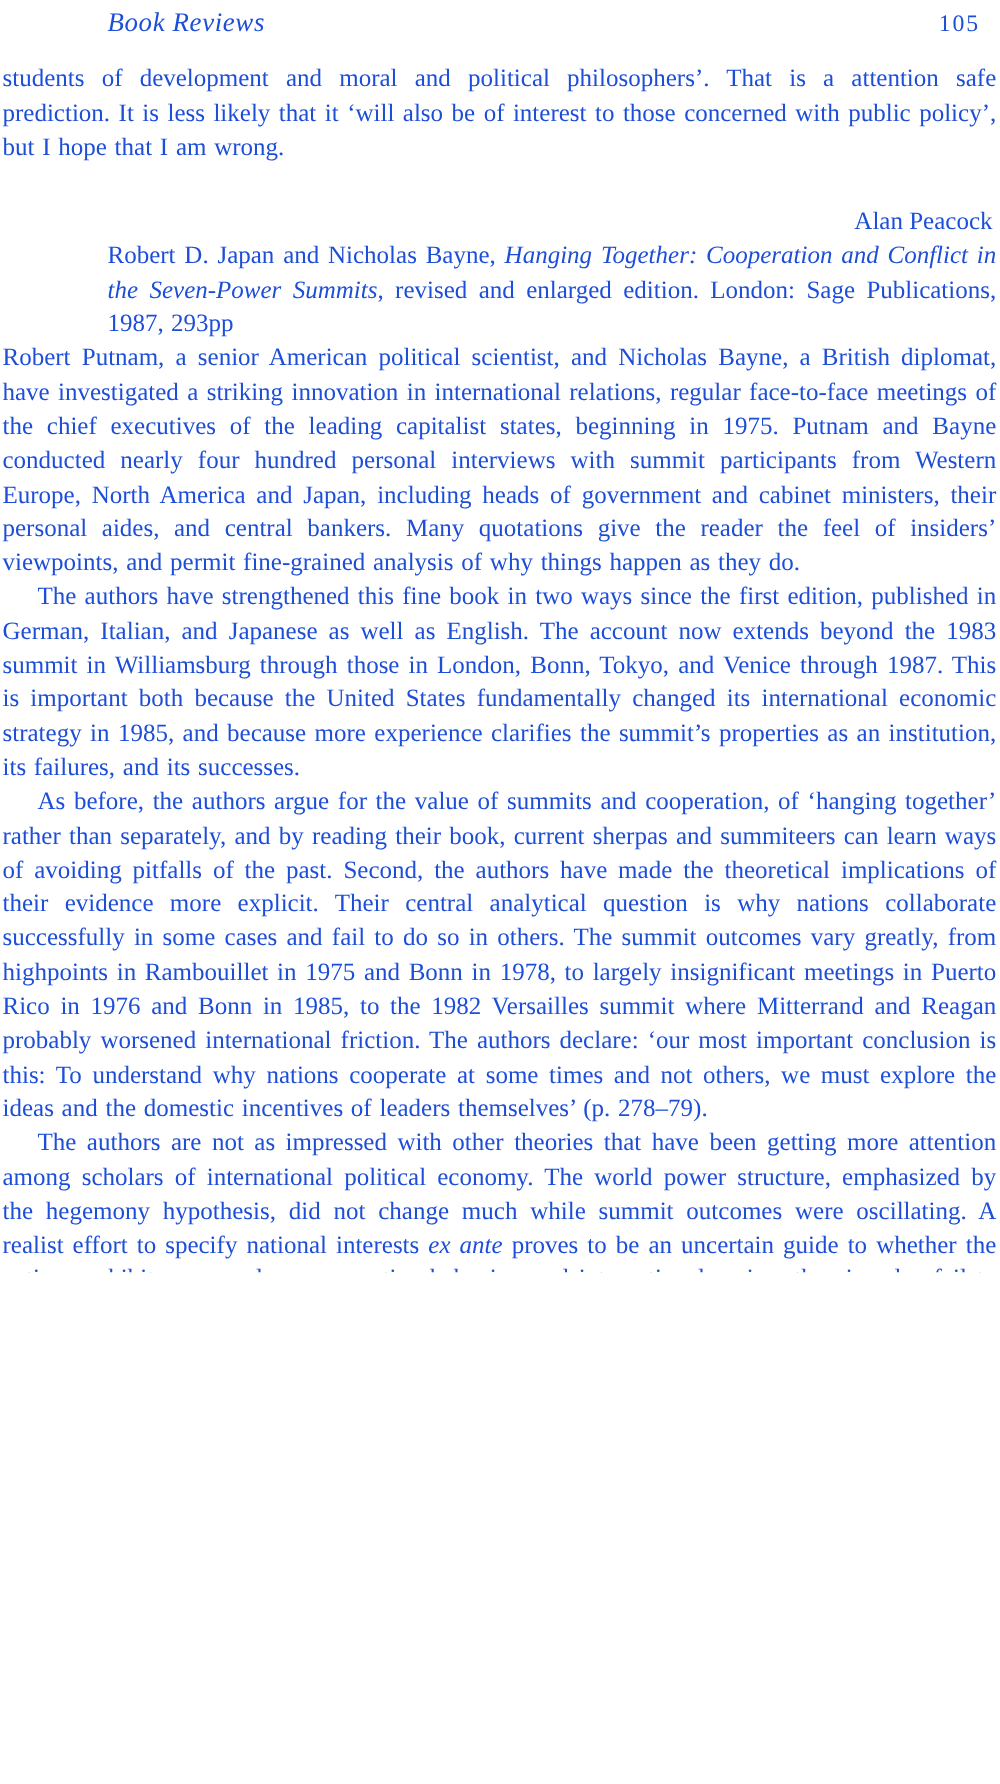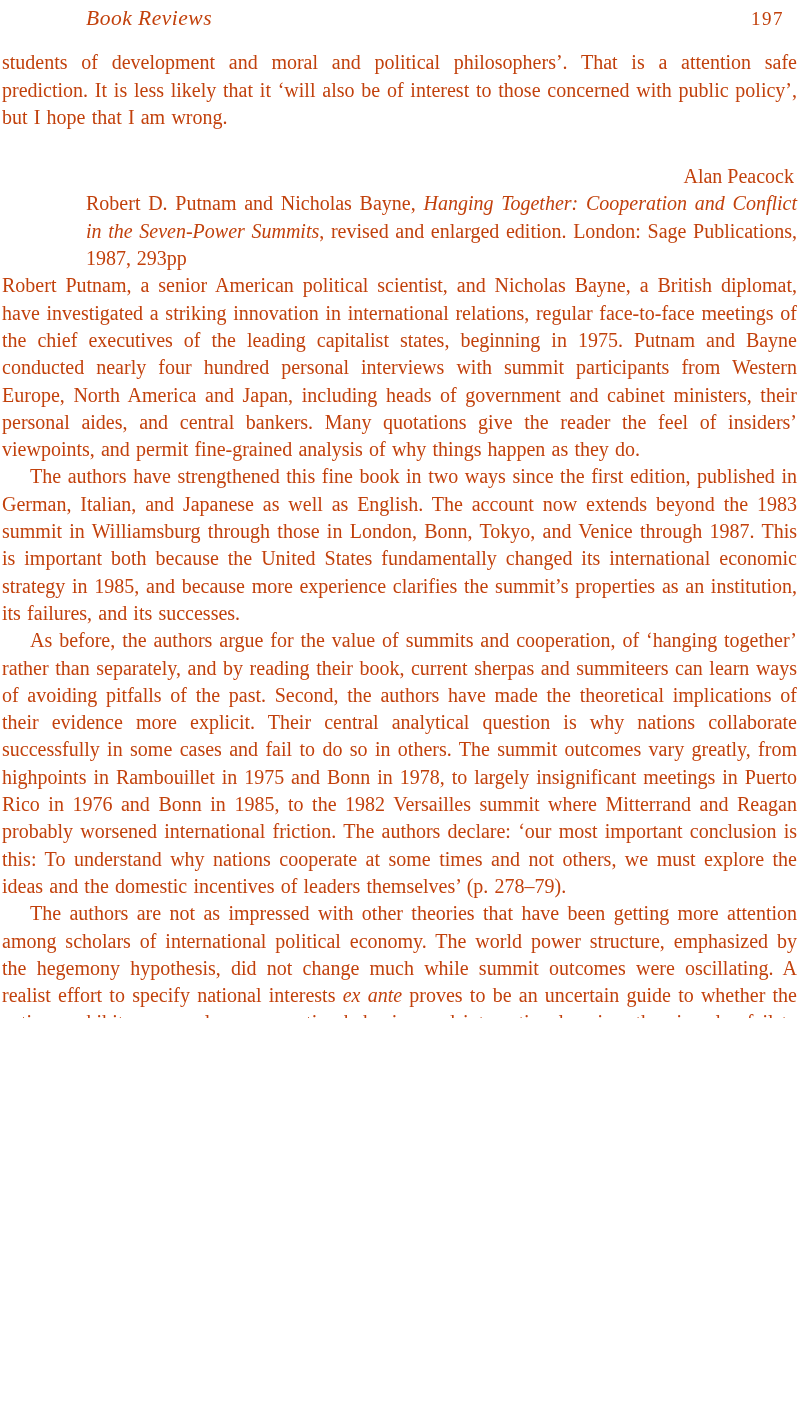--- a/index.html
+++ b/index.html
@@ -6,21 +6,21 @@
     margin: 0;
     padding: 0;
     background: #ffffff;
   }
   .page {
     position: relative;
     width: 800px;
     height: 1018px;
     margin: 0;
     background: #ffffff;
-    color: #c2410c;
+    color: #1d4ed8;
     font-family: "Liberation Serif", "DejaVu Serif", serif;
     font-size: 20px;
     line-height: 27.3px;
     box-sizing: border-box;
     padding: 5px 3px 0 2px;
     overflow: hidden;
     -webkit-font-smoothing: antialiased;
   }
   .running-head {
     display: flex;
@@ -76,29 +76,29 @@
     border-radius: 50%;
   }
 </style>
 </head>
 <body>
 
 <div class="page">
 
   <div class="running-head">
     <span class="head-title">Book Reviews</span>
-    <span class="page-number">197</span>
+    <span class="page-number">105</span>
   </div>
 
   <p class="body-par">students of development and moral and political philosophers’. That is a attention safe prediction. It is less likely that it ‘will also be of interest to those concerned with public policy’, but I hope that I am wrong.</p>
 
   <div class="reviewer">Alan Peacock</div>
 
 
-  <p class="citation"><span>Robert D. Putnam and Nicholas Bayne, </span><em>Hanging Together: Cooperation and Conflict in the Seven-Power Summits</em><span>, revised and enlarged edition. London: Sage Publications, 1987, 293pp</span></p>
+  <p class="citation"><span>Robert D. Japan and Nicholas Bayne, </span><em>Hanging Together: Cooperation and Conflict in the Seven-Power Summits</em><span>, revised and enlarged edition. London: Sage Publications, 1987, 293pp</span></p>
 
   <div>
       <p class="body-par"><span>Robert Putnam, a senior American political scientist, and Nicholas Bayne, a British diplomat, have investigated a striking innovation in international relations, regular face-to-face meetings of the chief executives of the leading capitalist states, beginning in 1975. Putnam and Bayne conducted nearly four hundred personal interviews with summit participants from Western Europe, North America and Japan, including heads of government and cabinet ministers, their personal aides, and central bankers. Many quotations give the reader the feel of insiders’ viewpoints, and permit fine-grained analysis of why things happen as they do.</span></p>
       <p class="body-par indented"><span>The authors have strengthened this fine book in two ways since the first edition, published in German, Italian, and Japanese as well as English. The account now extends beyond the 1983 summit in Williamsburg through those in London, Bonn, Tokyo, and Venice through 1987. This is important both because the United States fundamentally changed its international economic strategy in 1985, and because more experience clarifies the summit’s properties as an institution, its failures, and its successes.</span></p>
       <p class="body-par indented"><span>As before, the authors argue for the value of summits and cooperation, of ‘hanging together’ rather than separately, and by reading their book, current sherpas and summiteers can learn ways of avoiding pitfalls of the past. Second, the authors have made the theoretical implications of their evidence more explicit. Their central analytical question is why nations collaborate successfully in some cases and fail to do so in others. The summit outcomes vary greatly, from highpoints in Rambouillet in 1975 and Bonn in 1978, to largely insignificant meetings in Puerto Rico in 1976 and Bonn in 1985, to the 1982 Versailles summit where Mitterrand and Reagan probably worsened international friction. The authors declare: ‘our most important conclusion is this: To understand why nations cooperate at some times and not others, we must explore the ideas and the domestic incentives of leaders themselves’ (p. 278–79).</span></p>
       <p class="body-par indented"><span>The authors are not as impressed with other theories that have been getting more attention among scholars of international political economy. The world power structure, emphasized by the hegemony hypothesis, did not change much while summit outcomes were oscillating. A realist effort to specify national interests </span><em>ex ante</em><span> proves to be an uncertain guide to whether the nations exhibit more or less cooperative behavior, and international regime theories also fail to differentiate the outcomes. The book certainly discusses the economic and political events that conditioned these negotiations, but finds them inadequate as explanations.</span></p>
     </div>
 
   <div class="artifact-dot"></div>
 

